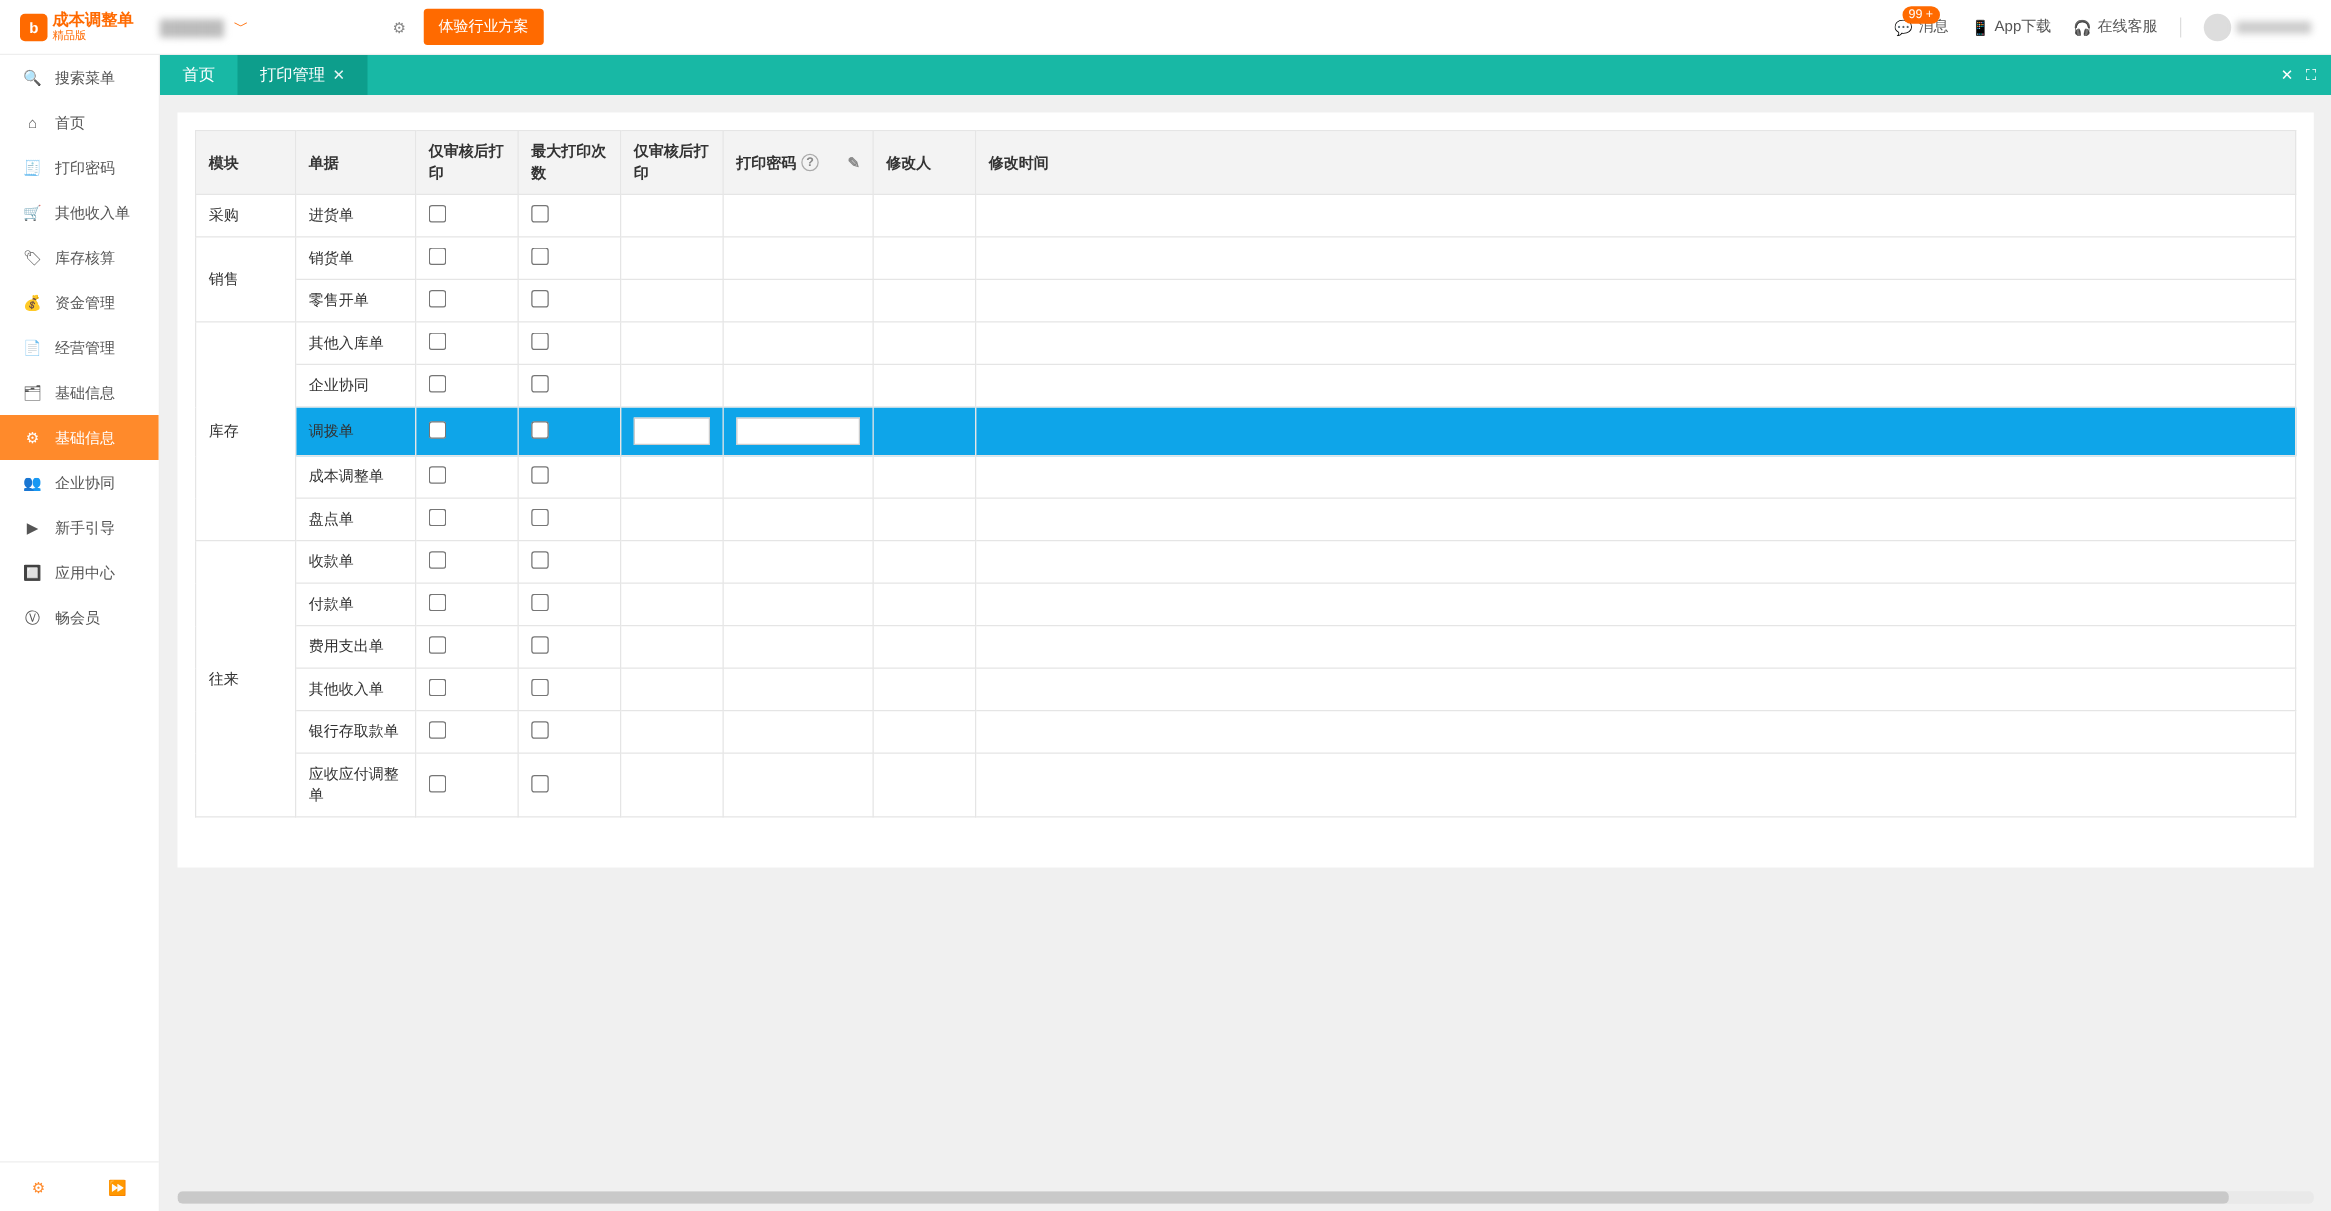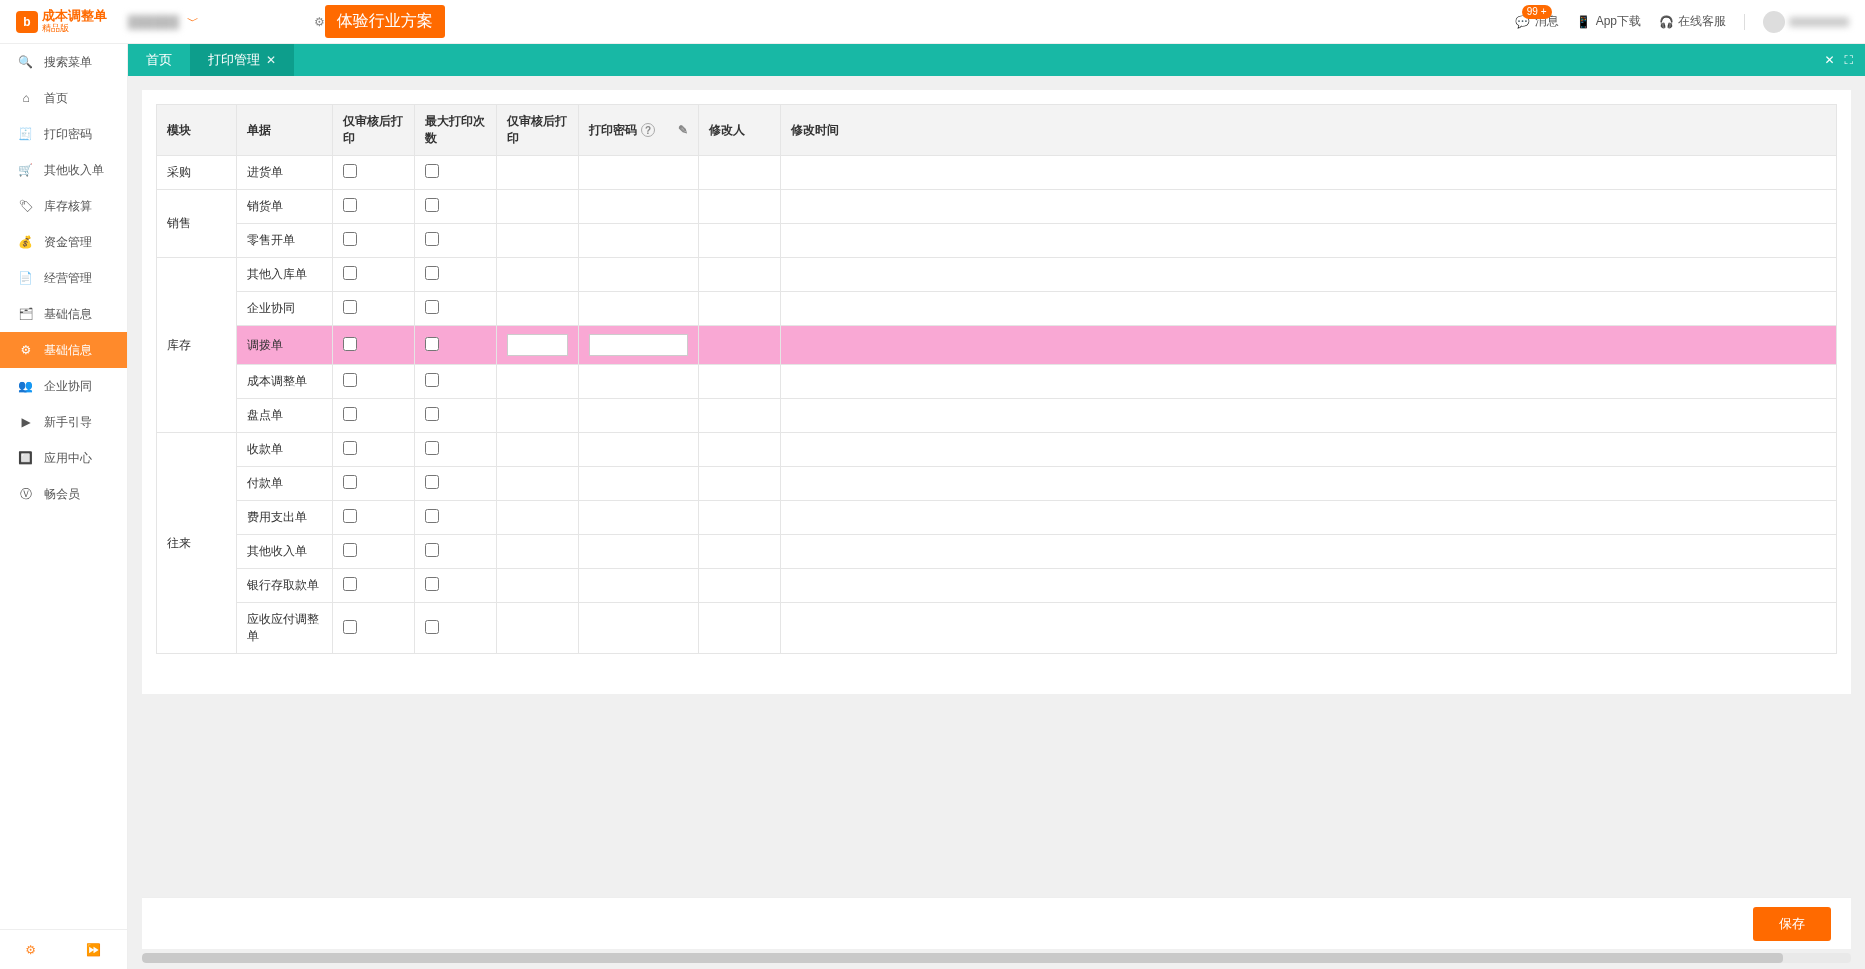--- a/index.html
+++ b/index.html
@@ -9,21 +9,21 @@
   
   .header { height: 44px; display: flex; align-items: center; padding: 0 16px; border-bottom: 1px solid #eee; }
   .logo-wrap { width: 112px; display: flex; align-items: center; gap: 4px; }
   .logo-icon { width: 22px; height: 22px; background: #ff6a00; border-radius: 4px; display:flex;align-items:center;justify-content:center;color:#fff;font-weight:bold; }
   .logo-text { color: #ff6a00; font-weight: 600; font-size: 13px; line-height:1; }
   .logo-sub { color:#ff6a00; font-size:9px; }
   .org-select { display:flex; align-items:center; gap:8px; min-width:180px; color:#999; cursor:pointer; }
   .org-blur { filter: blur(3px); color:#bbb; }
   .org-caret { color:#ff6a00; }
   .gear { color:#888; margin-left:6px; cursor:pointer; }
-  .btn-orange { background:#ff6a00; color:#fff; border:none; border-radius:3px; padding:6px 12px; margin-left:0; cursor:pointer; font-size:16px; }
+  .btn-orange { background:#ff6a00; color:#fff; border:none; border-radius:3px; padding:6px 12px; margin-left:14px; cursor:pointer; font-size:12px; }
   .header-spacer { flex:1; }
   .header-right { display:flex; align-items:center; gap:18px; color:#555; }
   .hr-item { display:flex; align-items:center; gap:4px; cursor:pointer; position:relative; }
   .badge { position:absolute; top:-8px; left:6px; background:#ff6a00; color:#fff; border-radius:8px; font-size:10px; padding:0 5px; line-height:14px; }
   .avatar { width:22px; height:22px; border-radius:50%; background:#ddd; }
   .user-blur { filter:blur(3px); color:#bbb; width:60px; height:10px; background:#ccc; border-radius:2px; }
   .divider-v { width:1px; height:16px; background:#ddd; }
 
   
   .body { flex:1; display:flex; min-height:0; }
@@ -46,21 +46,21 @@
   .tabs-spacer { flex:1; }
   .tabs-actions { display:flex; align-items:center; gap:10px; padding:0 12px; }
   .tabs-actions span { cursor:pointer; }
 
   .content-wrap { flex:1; overflow:auto; padding:14px 14px 0 14px; }
   .panel { background:#fff; padding:14px 14px 40px 14px; min-height:600px; }
 
   table.grid { width:100%; border-collapse:collapse; table-layout:fixed; }
   table.grid th, table.grid td { border:1px solid #e5e5e5; padding:8px 10px; font-size:12px; text-align:left; vertical-align:middle; height:32px; }
   table.grid th { background:#f3f3f3; font-weight:600; color:#333; }
-  table.grid tr.highlight td { background:#f9a8d4; }
+  table.grid tr.highlight td { background:#0ea5e9; }
   table.grid tr.highlight input[type=text] { width:100%; height:22px; border:1px solid #ccc; background:#fff; padding:0 4px; }
   table.grid input[type=checkbox]{ width:14px; height:14px; cursor:pointer; }
   .th-inner { display:flex; align-items:center; gap:4px; }
   .help-icon { width:14px;height:14px;border:1px solid #aaa;border-radius:50%;display:inline-flex;align-items:center;justify-content:center;font-size:10px;color:#888; }
   .edit-icon { margin-left:auto; color:#888; cursor:pointer; }
 
   
   .footer { height:52px; background:#fff; border-top:1px solid #eee; display:flex; align-items:center; justify-content:flex-end; padding:0 20px; margin:0 14px 0 14px; }
   .btn-save { background:#ff6a00; color:#fff; border:none; border-radius:3px; padding:8px 26px; cursor:pointer; font-size:13px; }
 
@@ -351,21 +351,18 @@
                   <td></td>
                   <td></td>
                   <td></td>
                   <td></td>
                 </tr>
               </tbody>
           </table>
         </div>
       </div>
 
-      <div class="footer">
-        <button class="btn-save">保存</button>
-      </div>
       <div class="scroll-hint">
         <div class="scroll-thumb"></div>
       </div>
     </div>
   </div>
 </div>
 
 </body></html>

